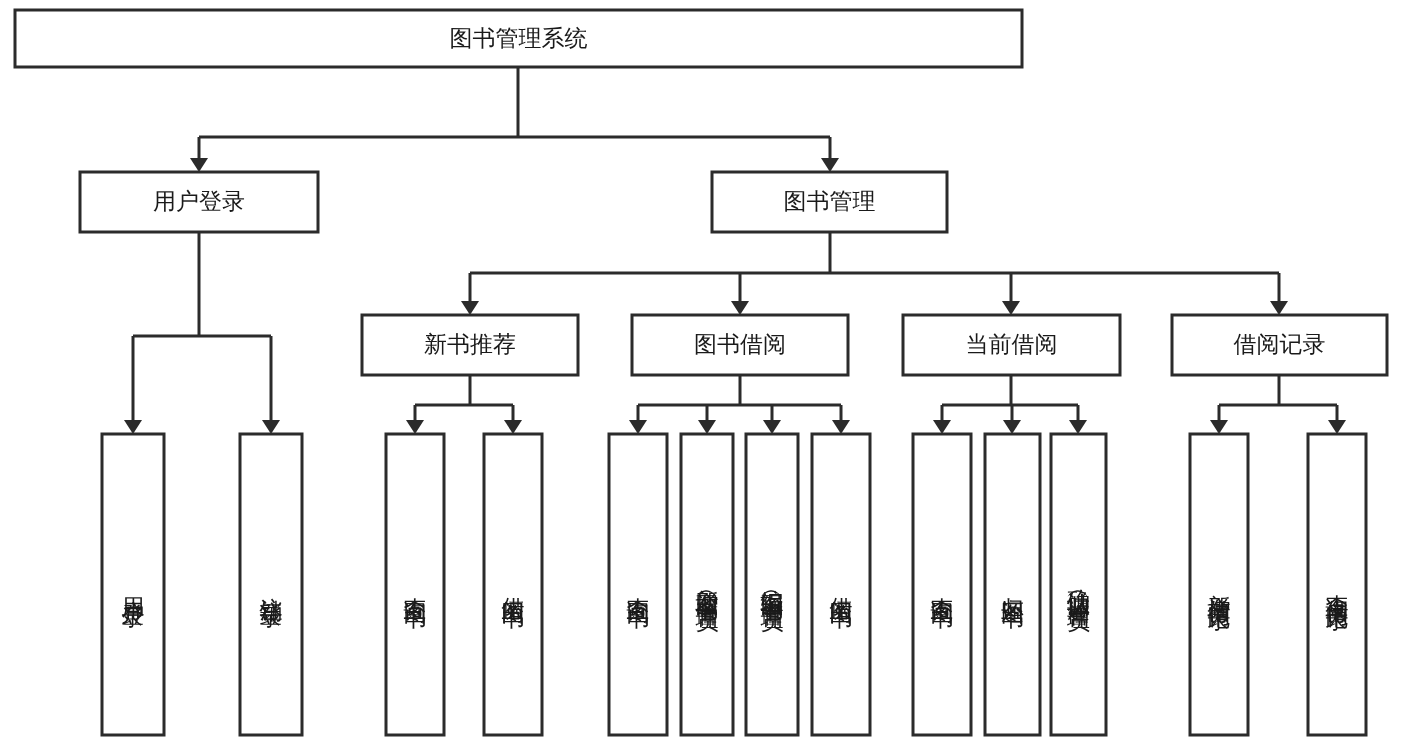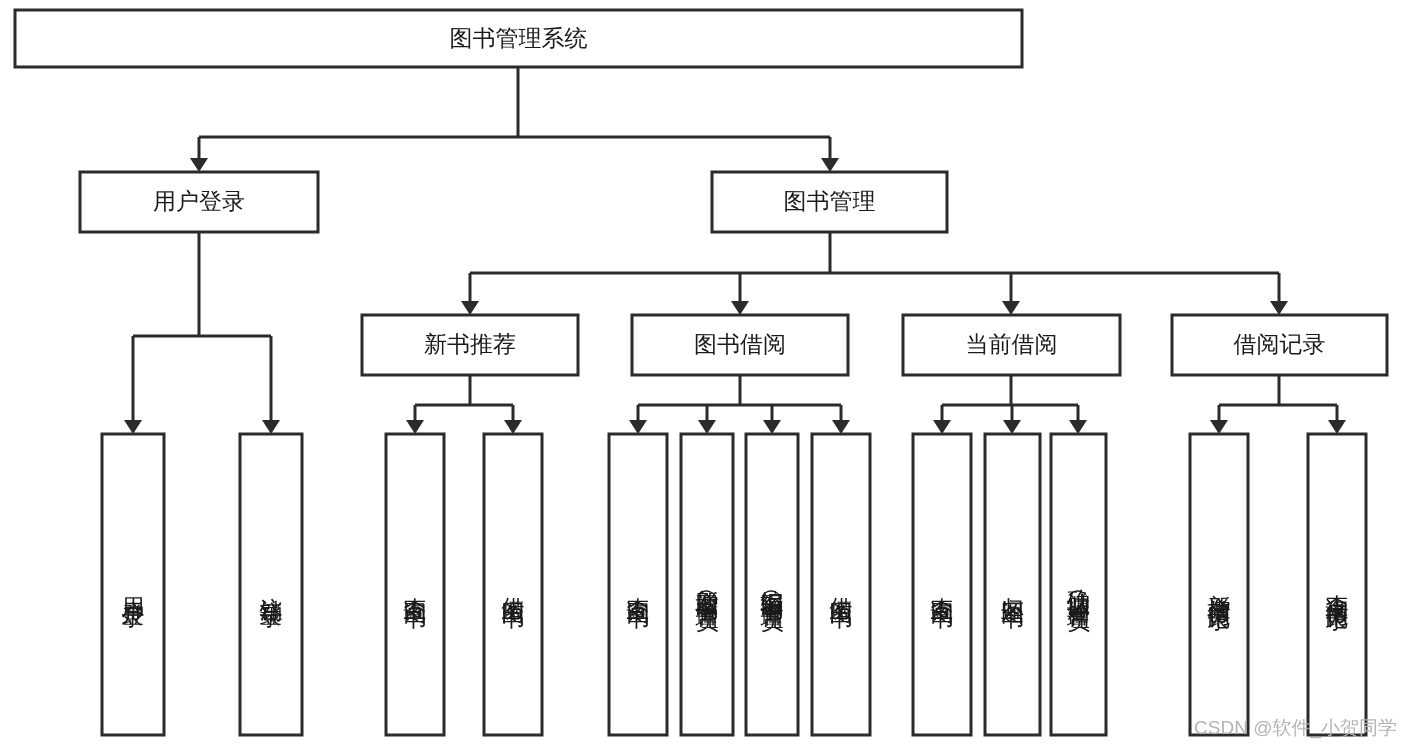--- a/index.html
+++ b/index.html
@@ -223,14 +223,13 @@
             </div></foreignObject>
         </g>
         <g>
           <rect x="1308" y="434" width="58" height="301" class="node-box"></rect>
           <foreignObject x="1308" y="434" width="58" height="301"><div xmlns="http://www.w3.org/1999/xhtml" style="width: 100%; height: 100%; display: flex; align-items: center; justify-content: center;">
               <div style="writing-mode: vertical-rl; text-orientation: upright; font-family: &quot;Liberation Sans&quot;, &quot;DejaVu Sans&quot;, sans-serif; font-size: 23px; color: rgb(26, 26, 26); line-height: 1; letter-spacing: 3px; text-align: center;">查询借阅记录</div>
             </div></foreignObject>
         </g>
       </g>
   </svg>
-  <div class="watermark-text">CSDN @软件_小贺同学</div>
 </div>
 
 </body></html>

